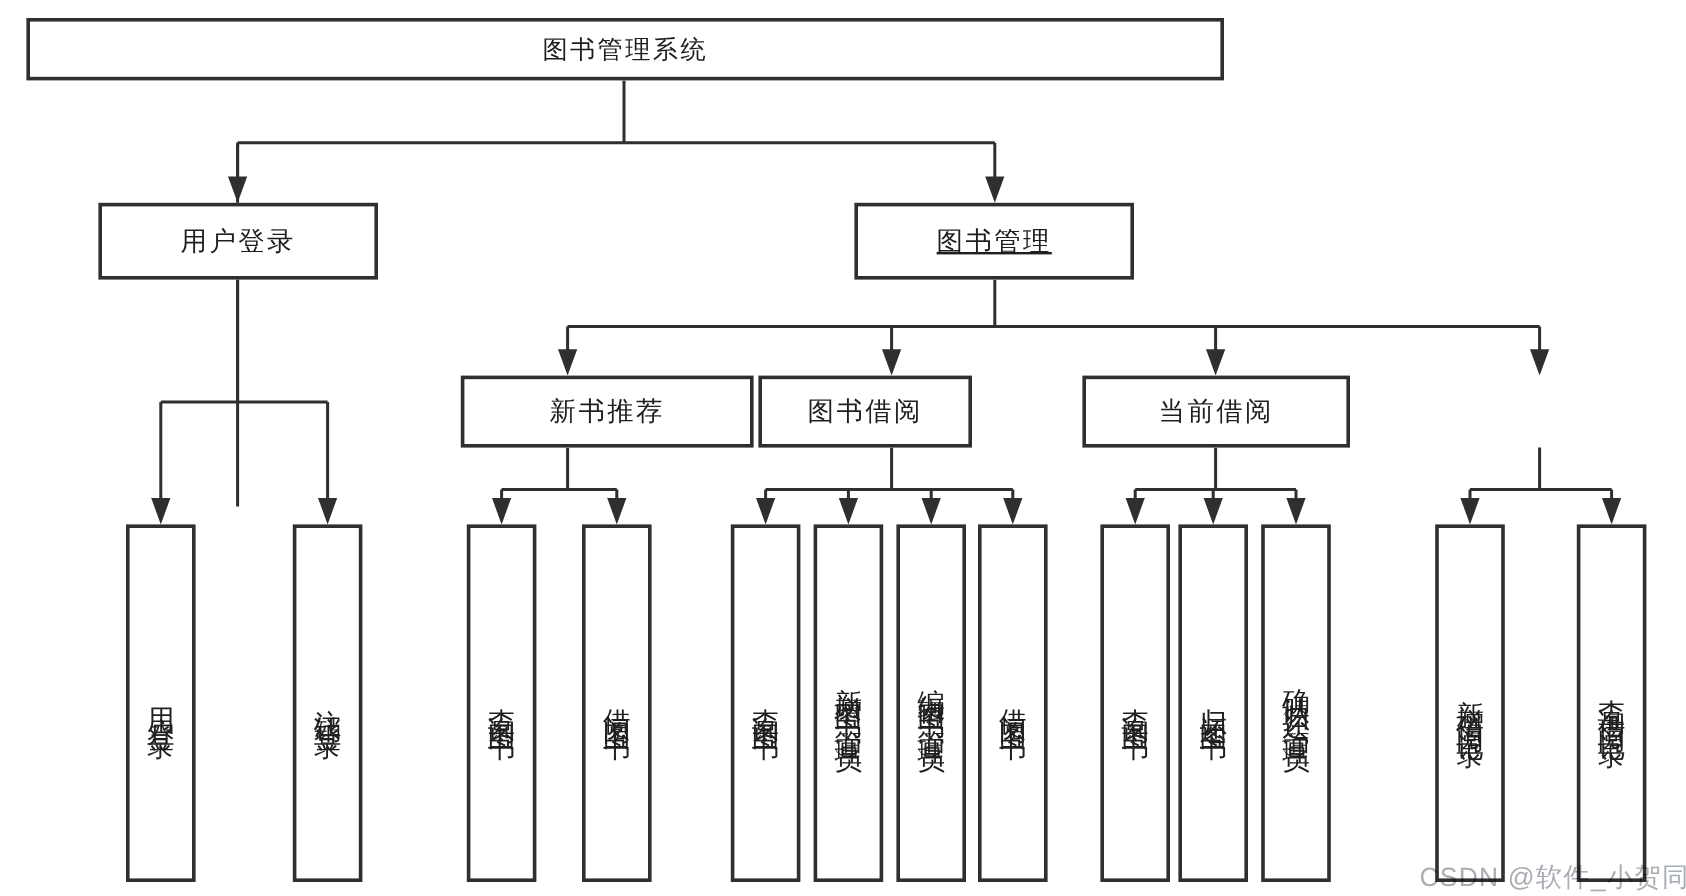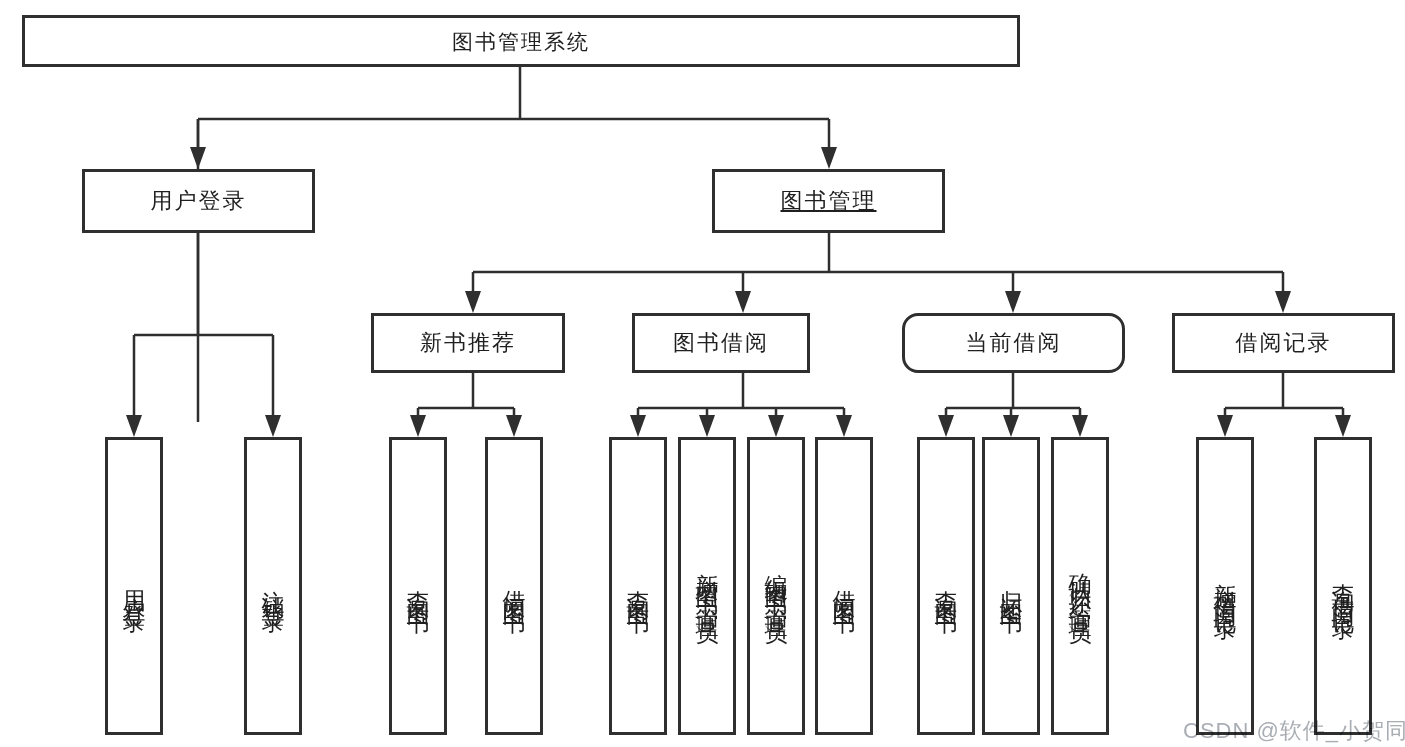--- a/index.html
+++ b/index.html
@@ -43,23 +43,23 @@
     text-orientation: mixed;
     font-size: 23px;
     letter-spacing: 7px;
     line-height: 1;
     padding: 6px 0;
   }
   
   #node-root            { left:  22px; top:  15px; width: 998px; height: 52px; }
   #node-user-login-grp  { left:  82px; top: 169px; width: 233px; height: 64px; }
   #node-book-mgmt-grp   { left: 712px; top: 169px; width: 233px; height: 64px; text-decoration: underline; }
-  #node-new-book-rec    { left: 371px; top: 313px; width: 194px; height: 60px; }
+  #node-new-book-rec    { left: 384px; top: 313px; width: 244px; height: 60px; }
   #node-book-borrow     { left: 632px; top: 313px; width: 178px; height: 60px; }
-  #node-current-borrow  { left: 902px; top: 313px; width: 223px; height: 60px; border-radius: 16px; }
+  #node-current-borrow  { left: 902px; top: 313px; width: 223px; height: 60px; }
   #node-borrow-records  { left:1172px; top: 313px; width: 223px; height: 60px; }
   .leaf { top: 437px; width: 58px; height: 298px; }
   #leaf-ul-login        { left: 105px; }
   #leaf-ul-logout       { left: 244px; }
   #leaf-nbr-query       { left: 389px; }
   #leaf-nbr-borrow      { left: 485px; }
   #leaf-bb-query        { left: 609px; }
   #leaf-bb-add          { left: 678px; }
   #leaf-bb-edit         { left: 747px; }
   #leaf-bb-borrow       { left: 815px; }
@@ -128,21 +128,20 @@
   </svg>
 
   <div class="node h-node root-node" id="node-root">图书管理系统</div>
 
   <div class="node h-node" id="node-user-login-grp">用户登录</div>
   <div class="node h-node" id="node-book-mgmt-grp">图书管理</div>
 
   <div class="node h-node" id="node-new-book-rec">新书推荐</div>
   <div class="node h-node" id="node-book-borrow">图书借阅</div>
   <div class="node h-node" id="node-current-borrow">当前借阅</div>
-  <div class="node h-node" id="node-borrow-records">借阅记录</div>
 
   <div class="node leaf" id="leaf-ul-login">用户登录</div>
   <div class="node leaf" id="leaf-ul-logout">注销登录</div>
 
   <div class="node leaf" id="leaf-nbr-query">查询图书</div>
   <div class="node leaf" id="leaf-nbr-borrow">借阅图书</div>
 
   <div class="node leaf" id="leaf-bb-query">查询图书</div>
   <div class="node leaf" id="leaf-bb-add">新增图书（管理员）</div>
   <div class="node leaf" id="leaf-bb-edit">编辑图书（管理员）</div>

